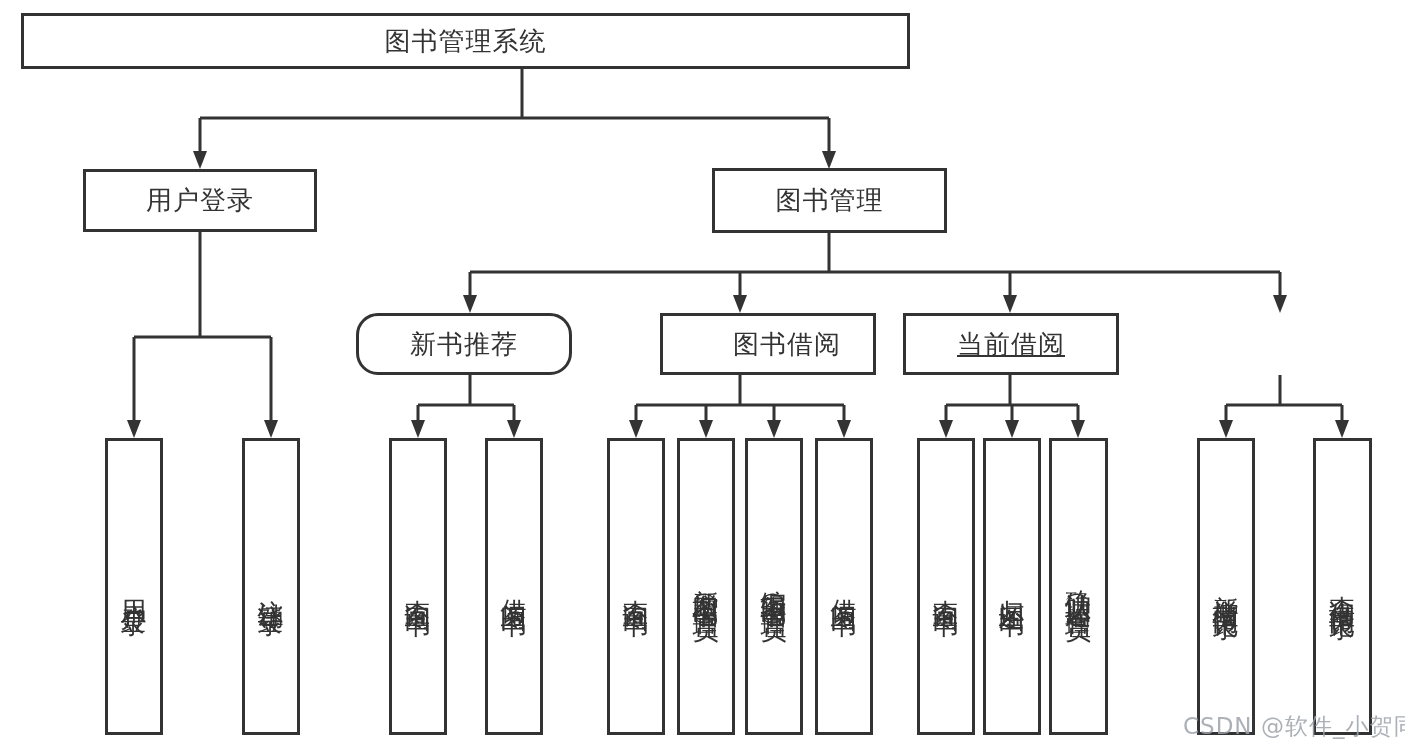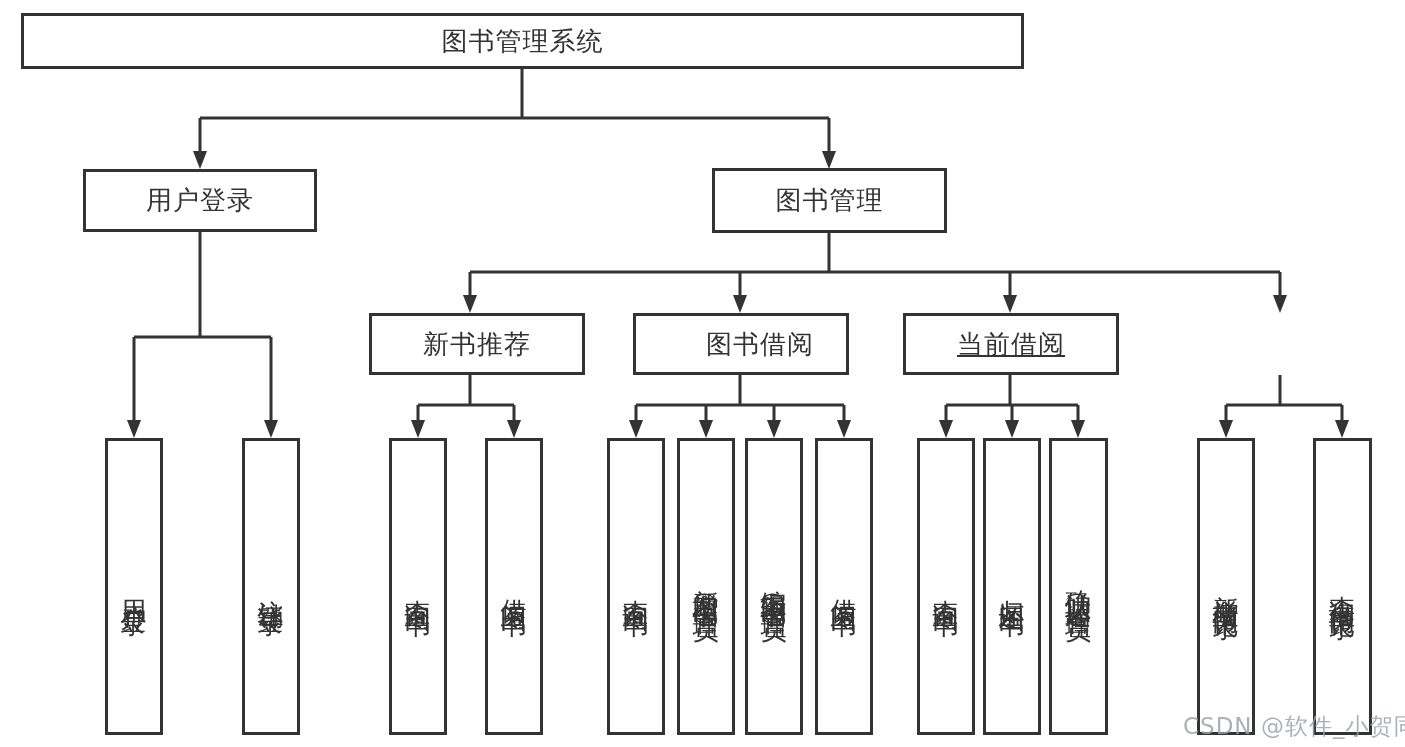--- a/index.html
+++ b/index.html
@@ -44,28 +44,28 @@
     letter-spacing: 1px;
     text-align: center;
   }
   .node.vertical {
     writing-mode: vertical-rl;
     letter-spacing: 4px;
     line-height: 1;
     font-size: 26px;
   }
   
-  .n-root  { left: 21px;  top: 13px;  width: 1003px; height: 56px; }
+  .n-root  { left: 21px;  top: 13px;  width: 889px; height: 56px; }
   
   .n-user-login      { left: 83px;  top: 169px; width: 234px; height: 63px; }
   .n-book-management { left: 712px; top: 168px; width: 235px; height: 65px; }
   
   .n-sec { top: 313px; width: 216px; height: 62px; }
-  .n-sec-0 { left: 369px; }
-  .n-sec-1 { left: 633px; padding-left: 38px; }
+  .n-sec-0 { left: 356px; border-radius: 22px; }
+  .n-sec-1 { left: 660px; padding-left: 38px; }
   .n-sec-2 { left: 903px; text-decoration: underline; }
   .n-sec-3 { left: 1173px; }
   
   .leaf { top: 438px; width: 58px; height: 297px; }
   .n-leaf-a0 { left: 105px; }
   .n-leaf-a1 { left: 242px; }
   .n-leaf-b0 { left: 389px; }
   .n-leaf-b1 { left: 485px; }
   .n-leaf-c0 { left: 607px; }
   .n-leaf-c1 { left: 677px; }

